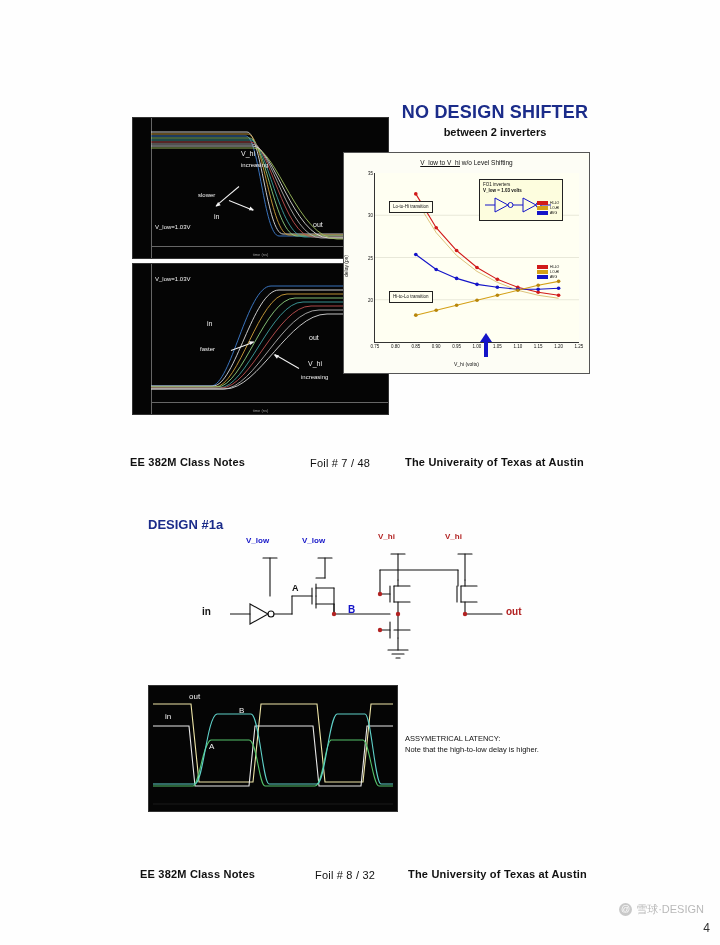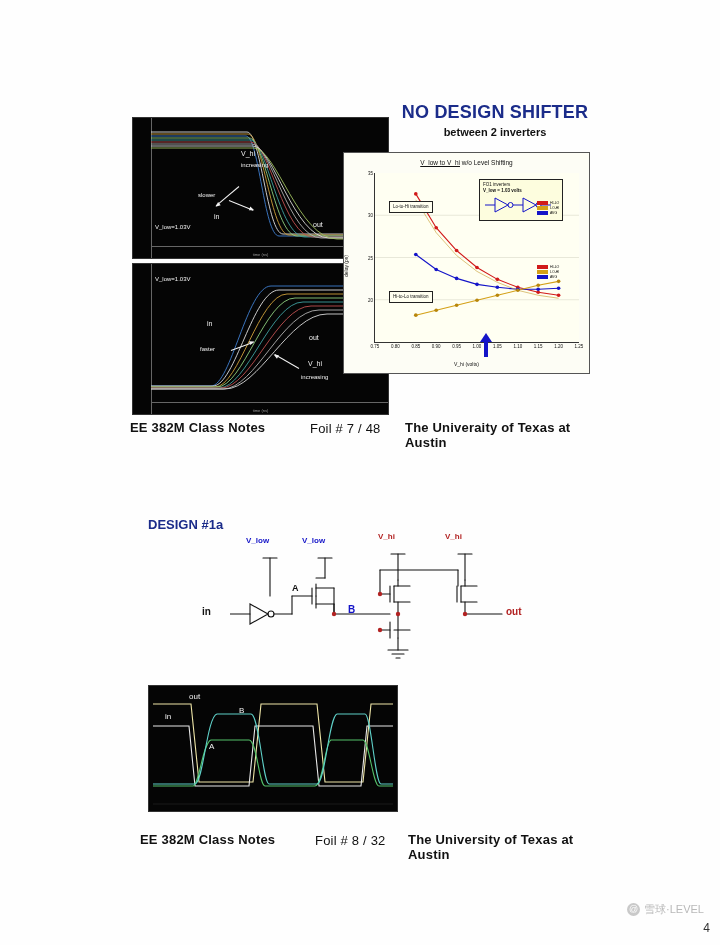--- a/index.html
+++ b/index.html
@@ -166,24 +166,25 @@
   .blue-arrow .head {
     position: absolute; left: -2px; top: -8px;
     border-left: 6px solid transparent;
     border-right: 6px solid transparent;
     border-bottom: 9px solid #1414c8;
   }
 
   
   .footer {
     position: absolute;
-    font-size: 13px;
+    font-size: 11px;
     color: #111;
     font-weight: bold;
     letter-spacing: .2px;
+    margin-top: 36px;
   }
 
   
   .slide2 {
     position: absolute;
     left: 130px;
     top: 505px;
     width: 470px;
     height: 360px;
   }
@@ -545,25 +546,29 @@
         <g stroke="#2a2a2a" stroke-width="0.6">
           <line x1="4" y1="118" x2="244" y2="118"></line>
         </g>
       </svg>
       <div class="lbl" style="left:40px; top:6px;">out</div>
       <div class="lbl" style="left:16px; top:26px;">in</div>
       <div class="lbl" style="left:60px; top:56px;">A</div>
       <div class="lbl" style="left:90px; top:20px;">B</div>
     </div>
 
+    <div class="note">
+      <div class="hd">ASSYMETRICAL LATENCY:</div>
+      <div>Note that the high-to-low delay is higher.</div>
+    </div>
 
     <div class="footer" style="left:10px; top:327px;">EE 382M Class Notes</div>
     <div class="footer" style="left:185px; top:328px; font-weight:normal;">Foil # 8 / 32</div>
     <div class="footer" style="left:278px; top:327px;">The University of Texas at Austin</div>
   </div>
 
   <div class="watermark">
     <span class="dot">@</span>
-    <span>雪球·LEVEL</span>
+    <span>雪球·DESIGN</span>
   </div>
   <div class="pagenum">4</div>
 
 </div>
 
 </body></html>

